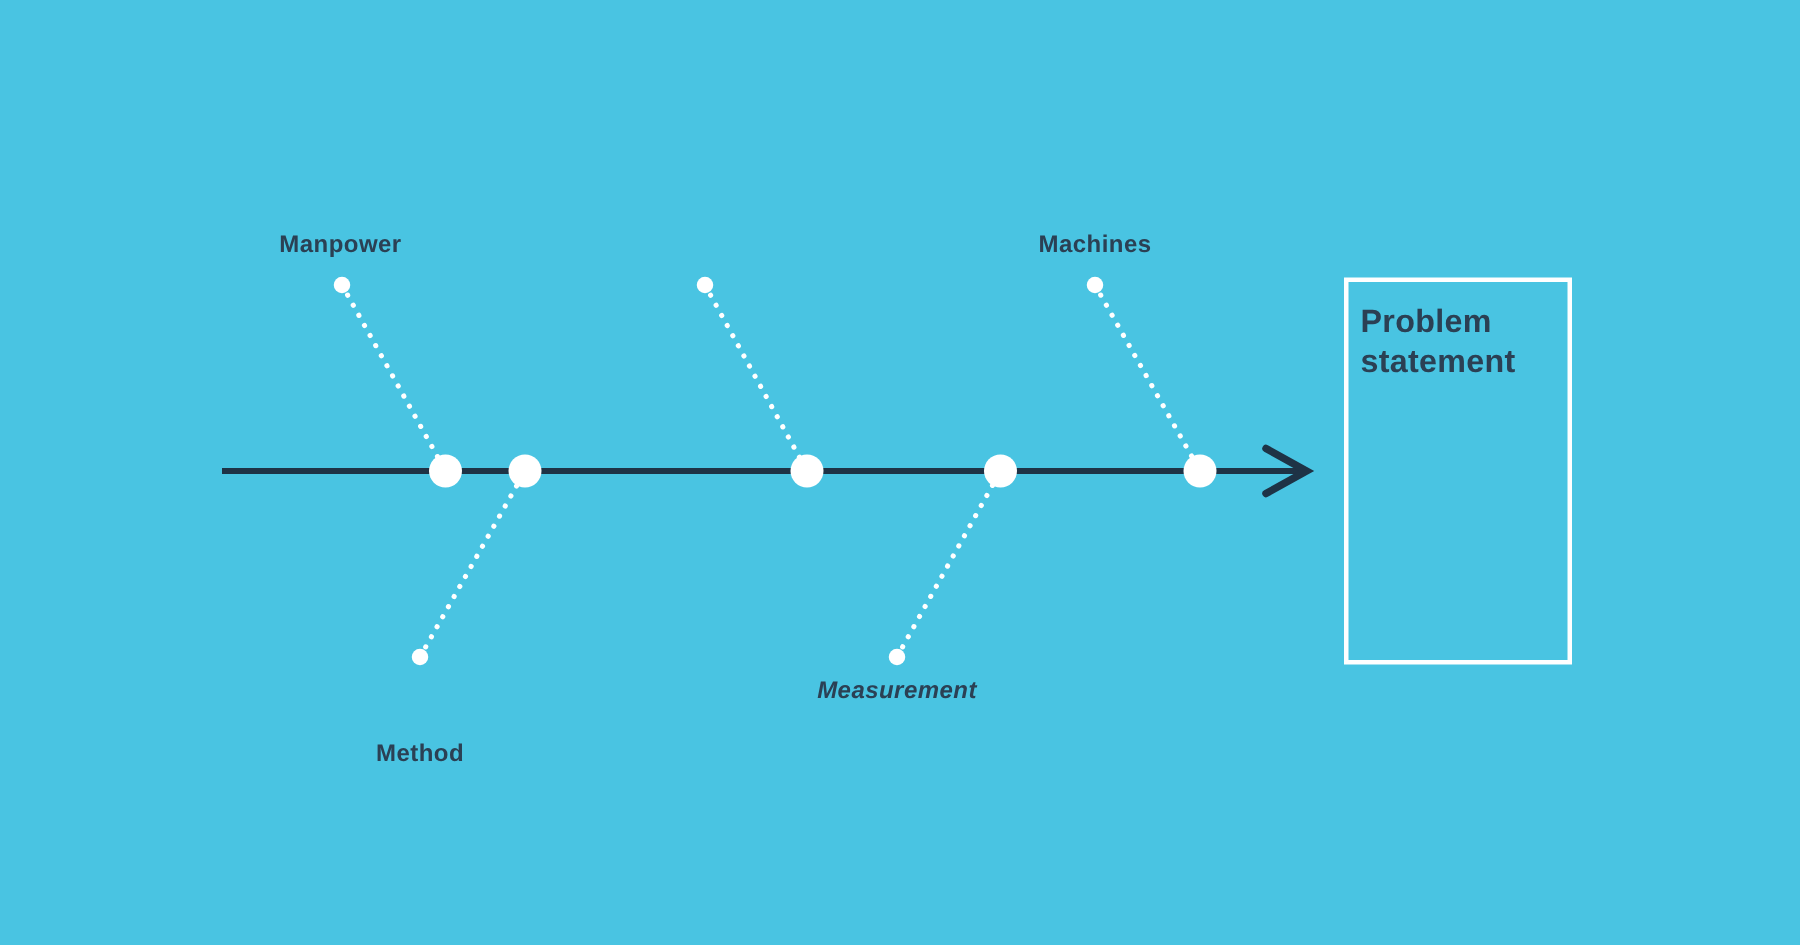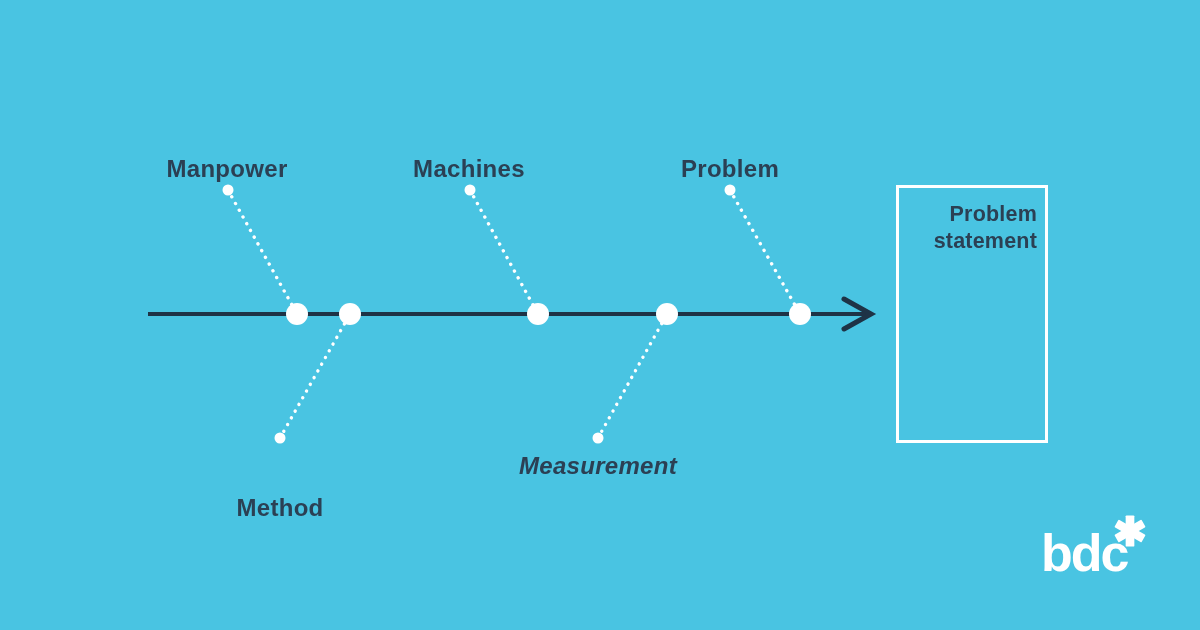--- a/index.html
+++ b/index.html
@@ -33,38 +33,38 @@
     stroke-linecap: round;
     stroke-dasharray: 0.1 7.6;
     fill: none;
   }
   .spine-node { fill: var(--white); }
   .branch-end-node { fill: var(--white); }
   .cause-label {
     position: absolute;
     transform: translateX(-50%);
     color: var(--text);
-    font-size: 24px;
+    font-size: 16px;
     font-weight: bold;
     letter-spacing: 0.3px;
     white-space: nowrap;
   }
   .effect-box {
     position: absolute;
     left: 896px; top: 185px;
     width: 152px; height: 258px;
     border: 3px solid var(--white);
     padding: 13px 8px 0 8px;
   }
   .effect-label {
     color: var(--text);
     font-size: 21.5px;
     font-weight: bold;
     line-height: 1.26;
-    text-align: right;
+    text-align: left;
     letter-spacing: 0.2px;
   }
   .logo {
     position: absolute;
     left: 1041px; top: 512px;
     width: 106px; height: 68px;
   }
   .logo-text {
     position: absolute;
     left: 0; top: 15px;
@@ -103,33 +103,22 @@
     <circle class="spine-node" cx="800" cy="314" r="11"></circle>
 
     <circle class="branch-end-node" cx="228" cy="190" r="5.5"></circle>
     <circle class="branch-end-node" cx="470" cy="190" r="5.5"></circle>
     <circle class="branch-end-node" cx="730" cy="190" r="5.5"></circle>
     <circle class="branch-end-node" cx="280" cy="438" r="5.5"></circle>
     <circle class="branch-end-node" cx="598" cy="438" r="5.5"></circle>
   </svg>
 
   <div class="cause-label" style="left:227px; top:155px;">Manpower</div>
-  <div class="cause-label" style="left:469px; top:155px;">Machines</div>
-  <div class="cause-label" style="left:730px; top:155px;">Problem</div>
+  <div class="cause-label" style="left:730px; top:155px;">Machines</div>
   <div class="cause-label" style="left:280px; top:451px;margin-top:43px;">Method</div>
   <div class="cause-label" style="left:598px; top:452px;font-style:italic;">Measurement</div>
 
   <div class="effect-box">
     <div class="effect-label">Problem statement</div>
   </div>
 
-  <div class="logo">
-    <span class="logo-text">bdc</span>
-    <svg class="logo-asterisk" viewBox="-18 -18 36 36" xmlns="http://www.w3.org/2000/svg">
-      <g fill="#ffffff">
-        <rect x="-4.6" y="-16.5" width="9.2" height="33" rx="1"></rect>
-        <rect x="-4.6" y="-16.5" width="9.2" height="33" rx="1" transform="rotate(60)"></rect>
-        <rect x="-4.6" y="-16.5" width="9.2" height="33" rx="1" transform="rotate(120)"></rect>
-      </g>
-    </svg>
-  </div>
 
 </div>
 
 </body></html>

